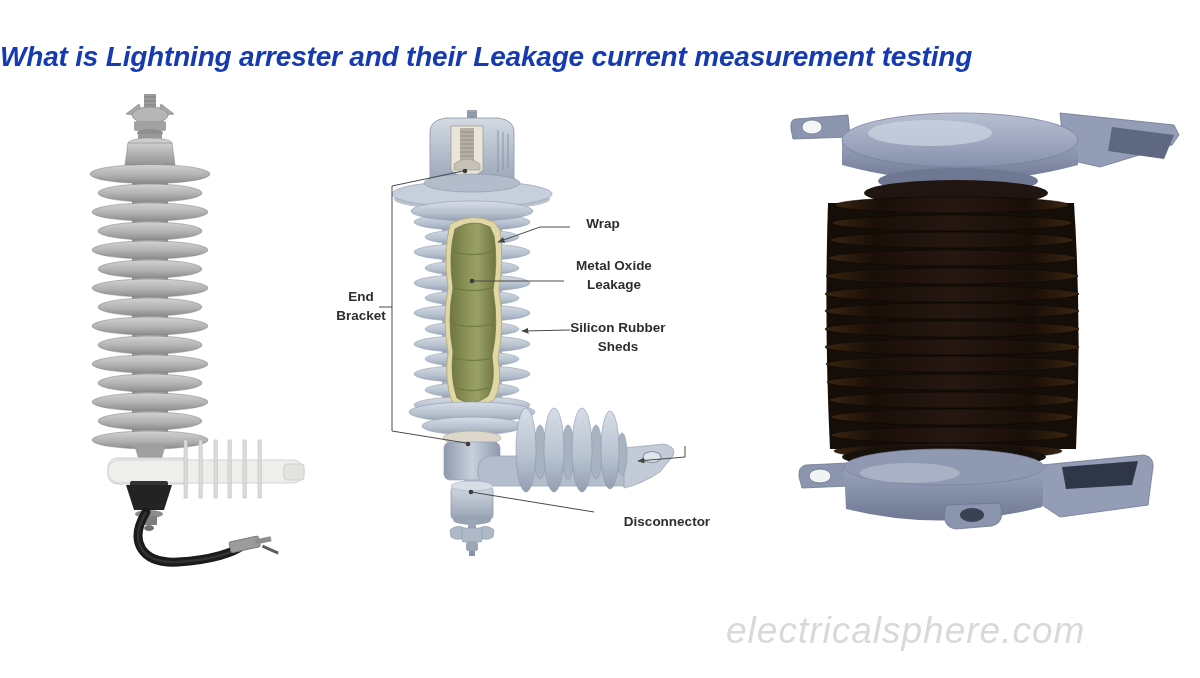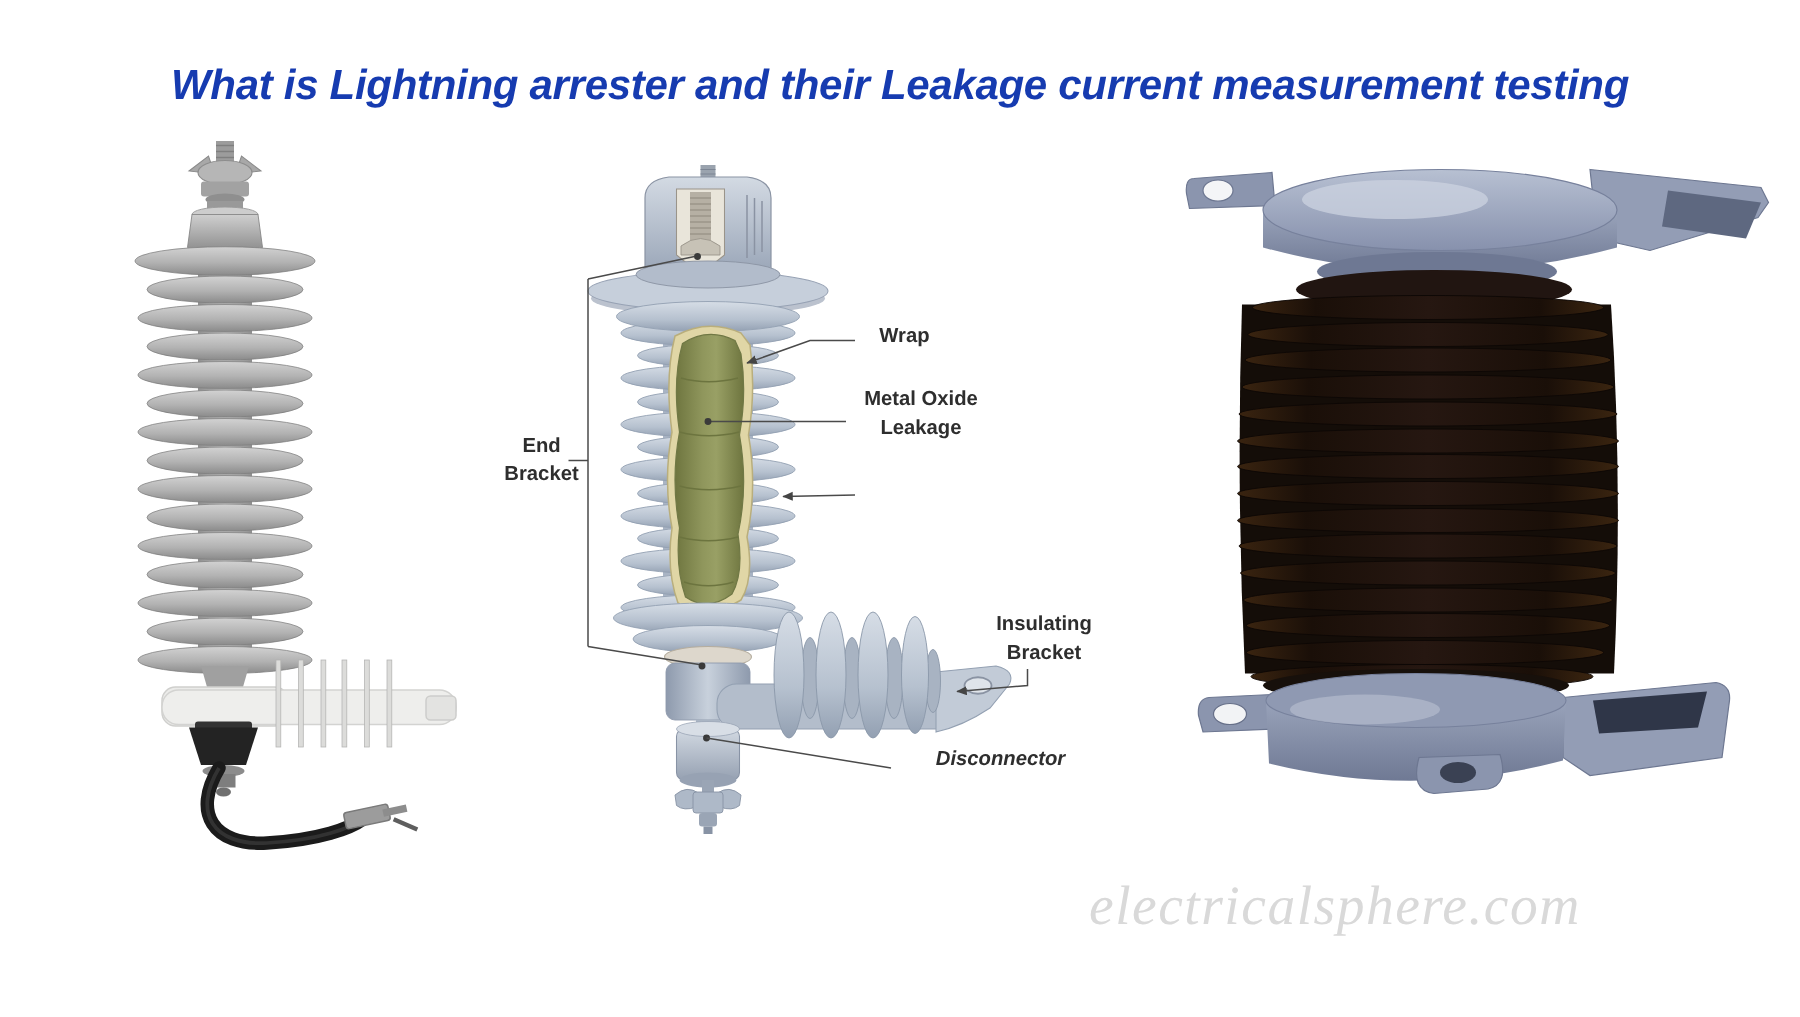--- a/index.html
+++ b/index.html
@@ -2,45 +2,44 @@
 <html><head>
 <meta charset="utf-8">
 <style>
   html,body { margin:0; padding:0; background:#ffffff; }
   .stage {
     position:relative; width:1200px; height:678px; background:#ffffff;
     overflow:hidden; font-family:"Liberation Sans", sans-serif;
   }
   .title {
     position:absolute; top:22px; left:0; width:100%;
-    text-align:center; font-style:italic; font-weight:700;
+    font-style:italic; font-weight:700;
     font-size:28px; letter-spacing:-0.2px; color:#163bb0;
     white-space:nowrap;
   }
   .fig { position:absolute; }
   .fig-left  { left:58px;  top:88px;  width:270px; height:485px; }
   .fig-mid   { left:330px; top:100px; width:400px; height:470px; }
   .fig-right { left:760px; top:85px;  width:420px; height:480px; }
   .fig svg { position:absolute; left:0; top:0; }
   .dlabel {
     position:absolute; font-weight:700; font-size:13.5px; line-height:19px;
     color:#2e2e2e; text-align:center;
   }
   .dlabel.tleft { text-align:center; }
   .lbl-wrap { left:243px; top:114px; width:60px; }
   .lbl-mor  { left:226px; top:156px; width:116px; }
   .lbl-srs  { left:224px; top:218px; width:128px; }
   .lbl-ef   { left:2px;   top:187px; width:58px; }
   .lbl-ib   { left:318px; top:306px; width:96px; }
-  .lbl-disc { left:272px; top:396px; width:130px;font-style:italic; }
+  .lbl-disc { left:272px; top:412px; width:130px; }
   .watermark {
-    position:absolute; left:726px; top:583px;
+    position:absolute; left:726px; top:610px;
     font-style:italic; font-size:37px; letter-spacing:1px; color:#d9d9d9;
     white-space:nowrap;
-    font-family:Liberation Serif, serif;
   }
 </style>
 </head>
 <body>
 
 <div class="stage">
 
   <h1 class="title">What is Lightning arrester and their Leakage current measurement testing</h1>
 
   <div class="fig fig-left">
@@ -247,22 +246,22 @@
         <circle cx="142" cy="181" r="2.3" fill="#3a3a3a" stroke="none"></circle>
         <path d="M240,230 L192,231" marker-end="url(#arrM)"></path>
         <path d="M355,346 L355,357 L308,361" marker-end="url(#arrM)"></path>
         <circle cx="141" cy="392" r="2.3" fill="#3a3a3a" stroke="none"></circle>
         <path d="M141,392 L264,412"></path>
       </g>
     </svg>
 
     <div class="dlabel tleft lbl-wrap">Wrap</div>
     <div class="dlabel lbl-mor">Metal Oxide Leakage</div>
+    <div class="dlabel lbl-srs">Silicon Rubber Sheds</div>
     <div class="dlabel lbl-ef">End Bracket</div>
-    <div class="dlabel lbl-ib">Insulating Bracket</div>
     <div class="dlabel tleft lbl-disc">Disconnector</div>
   </div>
 
   <div class="fig fig-right">
     <svg width="420" height="480" viewBox="0 0 420 480">
       <defs>
         <linearGradient id="gFlTop" x1="0" y1="0" x2="0" y2="1">
           <stop offset="0" stop-color="#b7c0d2"></stop>
             <stop offset="1" stop-color="#8791ad"></stop>
         </linearGradient>

